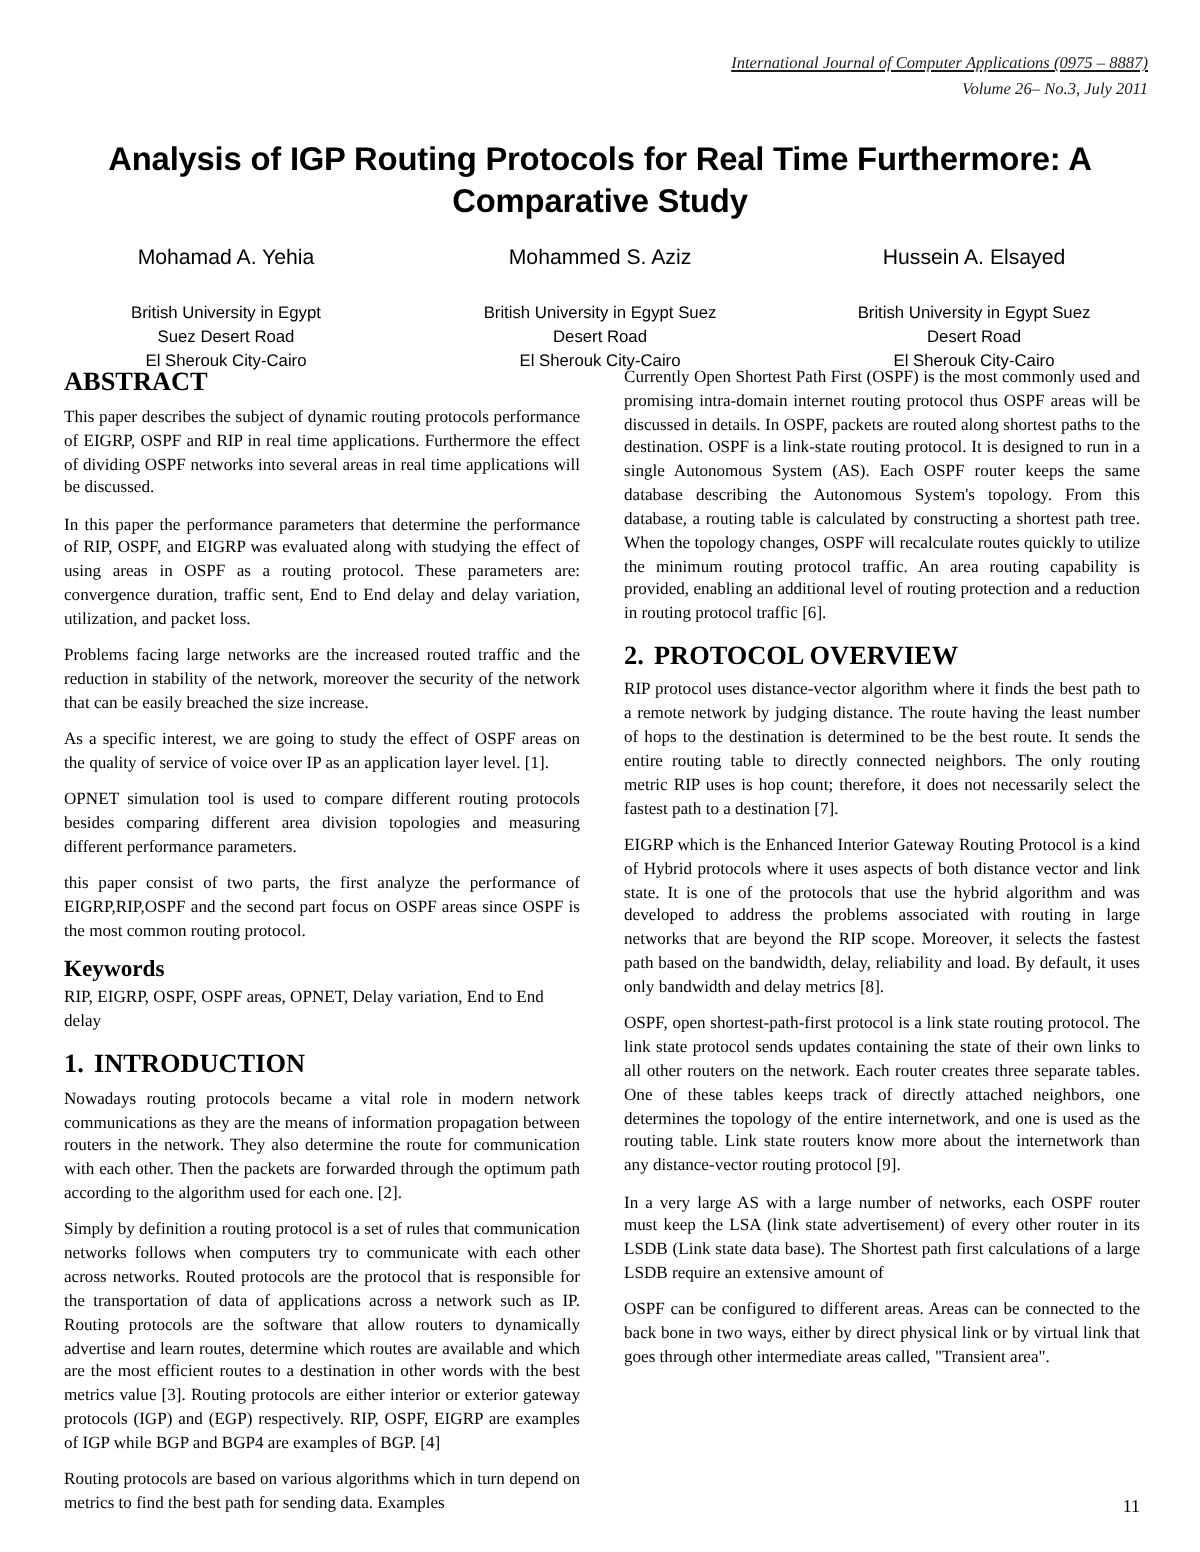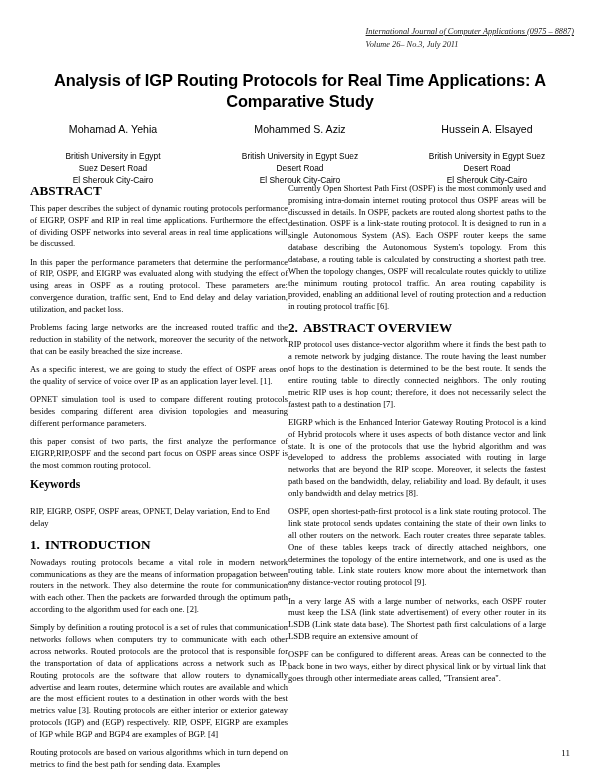--- a/index.html
+++ b/index.html
@@ -20,21 +20,21 @@
     height: 776px;
     box-sizing: border-box;
     padding: 0;
   }
 
   
   .journal-header {
     position: absolute;
     top: 26px;
     right: 26px;
-    text-align: left;
+    text-align: right;
     font-family: "Liberation Serif", "DejaVu Serif", serif;
     font-style: italic;
     font-size: 8.3px;
     line-height: 1.45;
     color: #1a1a1a;
   }
   .journal-header .jh-title {
     text-decoration: underline;
     display: block;
     white-space: nowrap;
@@ -85,21 +85,22 @@
   }
 
   
   .columns {
     position: absolute;
     top: 183px;
     left: 30px;
     width: 540px;
     height: 560px;
     display: flex;
-    justify-content: flex-start;
+    justify-content: flex-end;
+    gap: 22px;
   }
   .col {
     width: 258px;
     position: relative;
   }
 
   h2.sec-head {
     font-family: "Liberation Serif", "DejaVu Serif", serif;
     font-weight: bold;
     font-size: 13.2px;
@@ -109,21 +110,21 @@
   }
   h2.sec-head.numbered {
     font-size: 13.2px;
   }
   h2.sec-head .num {
     display: inline-block;
     min-width: 15px;
   }
   h2.sec-head.kw {
     font-size: 11.6px;
-    margin-bottom: 14px;
+    margin-bottom: 1px;
   }
 
   p.body-par {
     margin: 0 0 6.5px 0;
     font-size: 8.55px;
     line-height: 1.385;
     text-align: justify;
     text-justify: inter-word;
     hyphens: none;
   }
@@ -148,21 +149,21 @@
 </head>
 <body>
 
 <div class="page">
 
   <div class="journal-header">
     <span class="jh-title">International Journal of Computer Applications (0975 – 8887)</span>
     <span class="jh-volume">Volume 26– No.3, July 2011</span>
   </div>
 
-  <div class="paper-title">Analysis of IGP Routing Protocols for Real Time Applications: A Comparative Study</div>
+  <div class="paper-title">Analysis of IGP Routing Protocols for Real Time Furthermore: A Comparative Study</div>
 
   <div class="authors">
     <div class="author">
       <div class="author-name">Mohamad A. Yehia</div>
       <div class="author-affil">British University in Egypt</div>
       <div class="author-affil">Suez Desert Road</div>
       <div class="author-affil">El Sherouk City-Cairo</div>
     </div>
     <div class="author">
       <div class="author-name">Mohammed S. Aziz</div>
@@ -194,21 +195,21 @@
 
       <h2 class="sec-head numbered"><span class="num">1.</span><span>INTRODUCTION</span></h2>
       <p class="body-par">Nowadays routing protocols became a vital role in modern network communications as they are the means of information propagation between routers in the network. They also determine the route for communication with each other. Then the packets are forwarded through the optimum path according to the algorithm used for each one. [2].</p>
       <p class="body-par">Simply by definition a routing protocol is a set of rules that communication networks follows when computers try to communicate with each other across networks. Routed protocols are the protocol that is responsible for the transportation of data of applications across a network such as IP. Routing protocols are the software that allow routers to dynamically advertise and learn routes, determine which routes are available and which are the most efficient routes to a destination in other words with the best metrics value [3]. Routing protocols are either interior or exterior gateway protocols (IGP) and (EGP) respectively. RIP, OSPF, EIGRP are examples of IGP while BGP and BGP4 are examples of BGP. [4]</p>
       <p class="body-par">Routing protocols are based on various algorithms which in turn depend on metrics to find the best path for sending data. Examples</p>
     </div>
 
     <div class="col">
       <p class="body-par">Currently Open Shortest Path First (OSPF) is the most commonly used and promising intra-domain internet routing protocol thus OSPF areas will be discussed in details. In OSPF, packets are routed along shortest paths to the destination. OSPF is a link-state routing protocol. It is designed to run in a single Autonomous System (AS). Each OSPF router keeps the same database describing the Autonomous System's topology. From this database, a routing table is calculated by constructing a shortest path tree. When the topology changes, OSPF will recalculate routes quickly to utilize the minimum routing protocol traffic. An area routing capability is provided, enabling an additional level of routing protection and a reduction in routing protocol traffic [6].</p>
 
-      <h2 class="sec-head numbered"><span class="num">2.</span><span>ABSTRACT OVERVIEW</span></h2>
+      <h2 class="sec-head numbered"><span class="num">2.</span><span>PROTOCOL OVERVIEW</span></h2>
       <p class="body-par">RIP protocol uses distance-vector algorithm where it finds the best path to a remote network by judging distance. The route having the least number of hops to the destination is determined to be the best route. It sends the entire routing table to directly connected neighbors. The only routing metric RIP uses is hop count; therefore, it does not necessarily select the fastest path to a destination [7].</p>
       <p class="body-par">EIGRP which is the Enhanced Interior Gateway Routing Protocol is a kind of Hybrid protocols where it uses aspects of both distance vector and link state. It is one of the protocols that use the hybrid algorithm and was developed to address the problems associated with routing in large networks that are beyond the RIP scope. Moreover, it selects the fastest path based on the bandwidth, delay, reliability and load. By default, it uses only bandwidth and delay metrics [8].</p>
       <p class="body-par">OSPF, open shortest-path-first protocol is a link state routing protocol. The link state protocol sends updates containing the state of their own links to all other routers on the network. Each router creates three separate tables. One of these tables keeps track of directly attached neighbors, one determines the topology of the entire internetwork, and one is used as the routing table. Link state routers know more about the internetwork than any distance-vector routing protocol [9].</p>
       <p class="body-par">In a very large AS with a large number of networks, each OSPF router must keep the LSA (link state advertisement) of every other router in its LSDB (Link state data base). The Shortest path first calculations of a large LSDB require an extensive amount of</p>
       <p class="body-par">OSPF can be configured to different areas. Areas can be connected to the back bone in two ways, either by direct physical link or by virtual link that goes through other intermediate areas called, "Transient area".</p>
     </div>
 
   </div>
 
   <div class="page-number">11</div>

